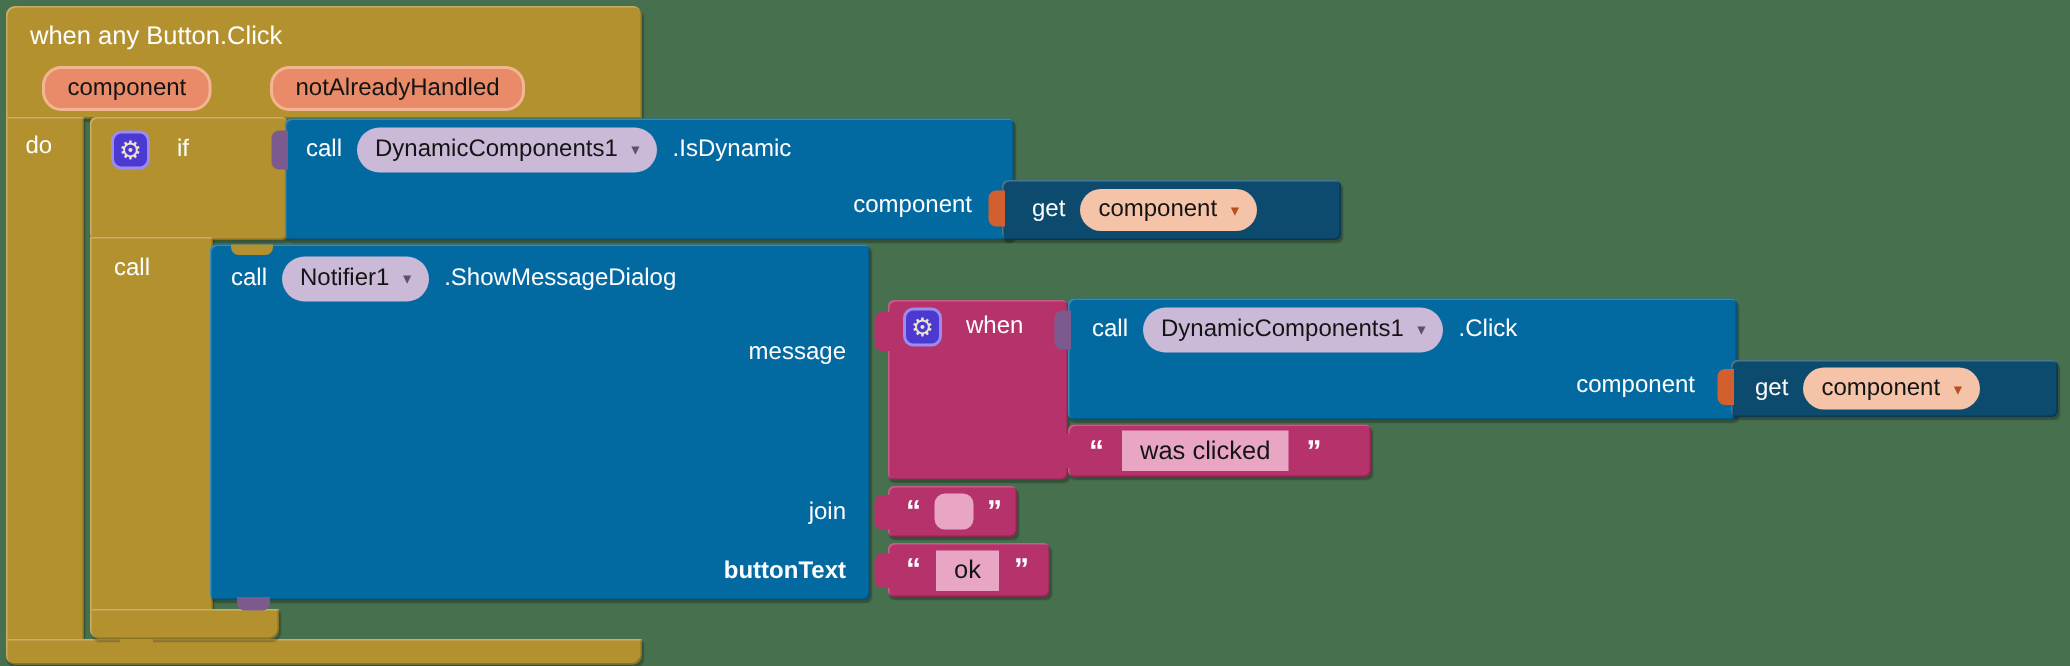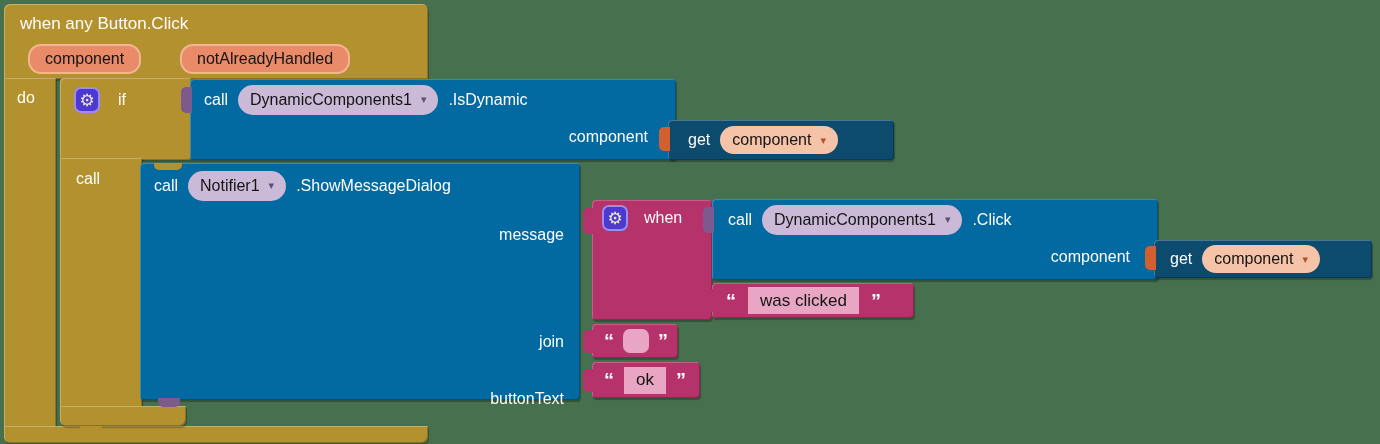--- a/index.html
+++ b/index.html
@@ -127,21 +127,21 @@
     <div class="row" style="left:14px; top:7px; height:31px;">
       <span class="lbl">call</span>
       <span class="pill">
         <span>Notifier1</span>
         <span class="arrow">▾</span>
       </span>
       <span class="lbl">.ShowMessageDialog</span>
     </div>
     <span class="lbl r-lbl" style="right:16px; top:64px;">message</span>
     <span class="lbl r-lbl" style="right:16px; top:171px;">join</span>
-    <span class="lbl r-lbl" style="right:16px; top:228px;">buttonText</span>
+    <span class="lbl r-lbl" style="right:16px; top:210px;font-weight:bold;">buttonText</span>
   </div>
   <div class="plug plug-down p-bg abs" style="left:158px; top:398px; z-index:3;"></div>
 
   <div class="block magenta" style="left:592px; top:200px; width:120px; height:120px; z-index:3;">
     <div class="plug plug-left m-bg" style="left:-9px; top:8px;"></div>
     <div class="row" style="left:10px; top:5px;">
       <span class="gear">
           <span>⚙</span>
         </span>
       <span class="lbl" style="margin-left:6px;">when</span>

